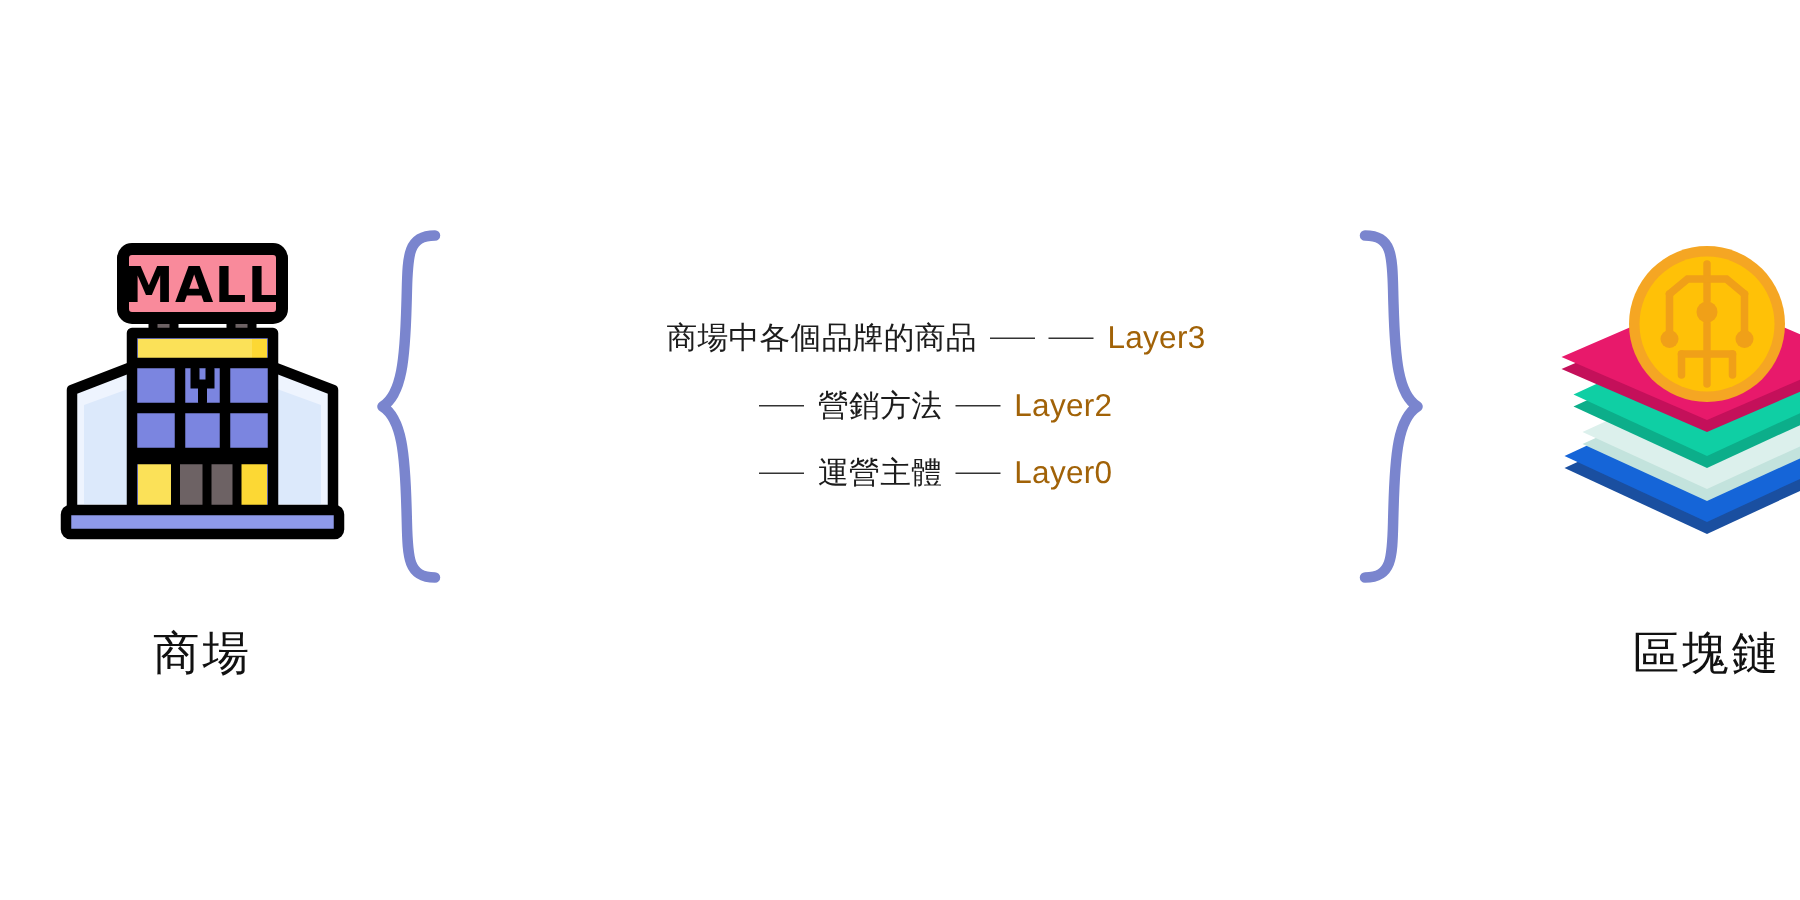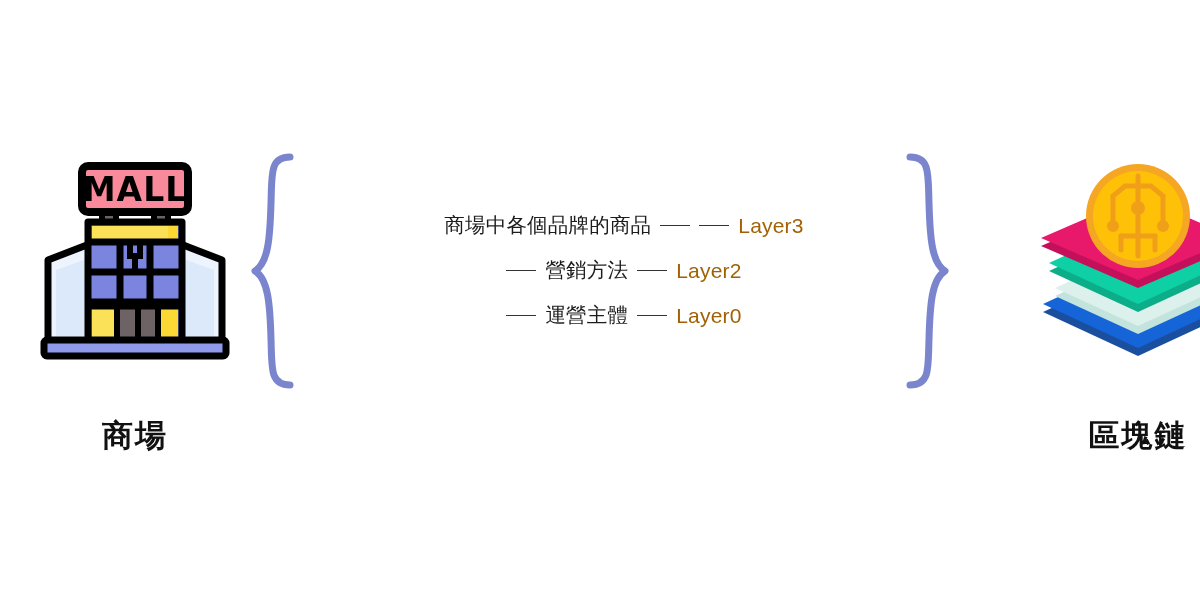--- a/index.html
+++ b/index.html
@@ -38,21 +38,21 @@
     width: 210px;
     height: 210px;
   }
 
   #mall-svg { display: block; }
 
   .side-caption {
     position: absolute;
     width: 100%;
     text-align: center;
-    font-weight: bold;
+    font-weight: normal;
     font-size: 31px;
     color: #111111;
     letter-spacing: 2px;
     font-family: "DejaVu Sans", "Liberation Sans", sans-serif;
   }
 
   #mall-caption { top: 255px; left: 0; }
 
   
   #chain-panel {

